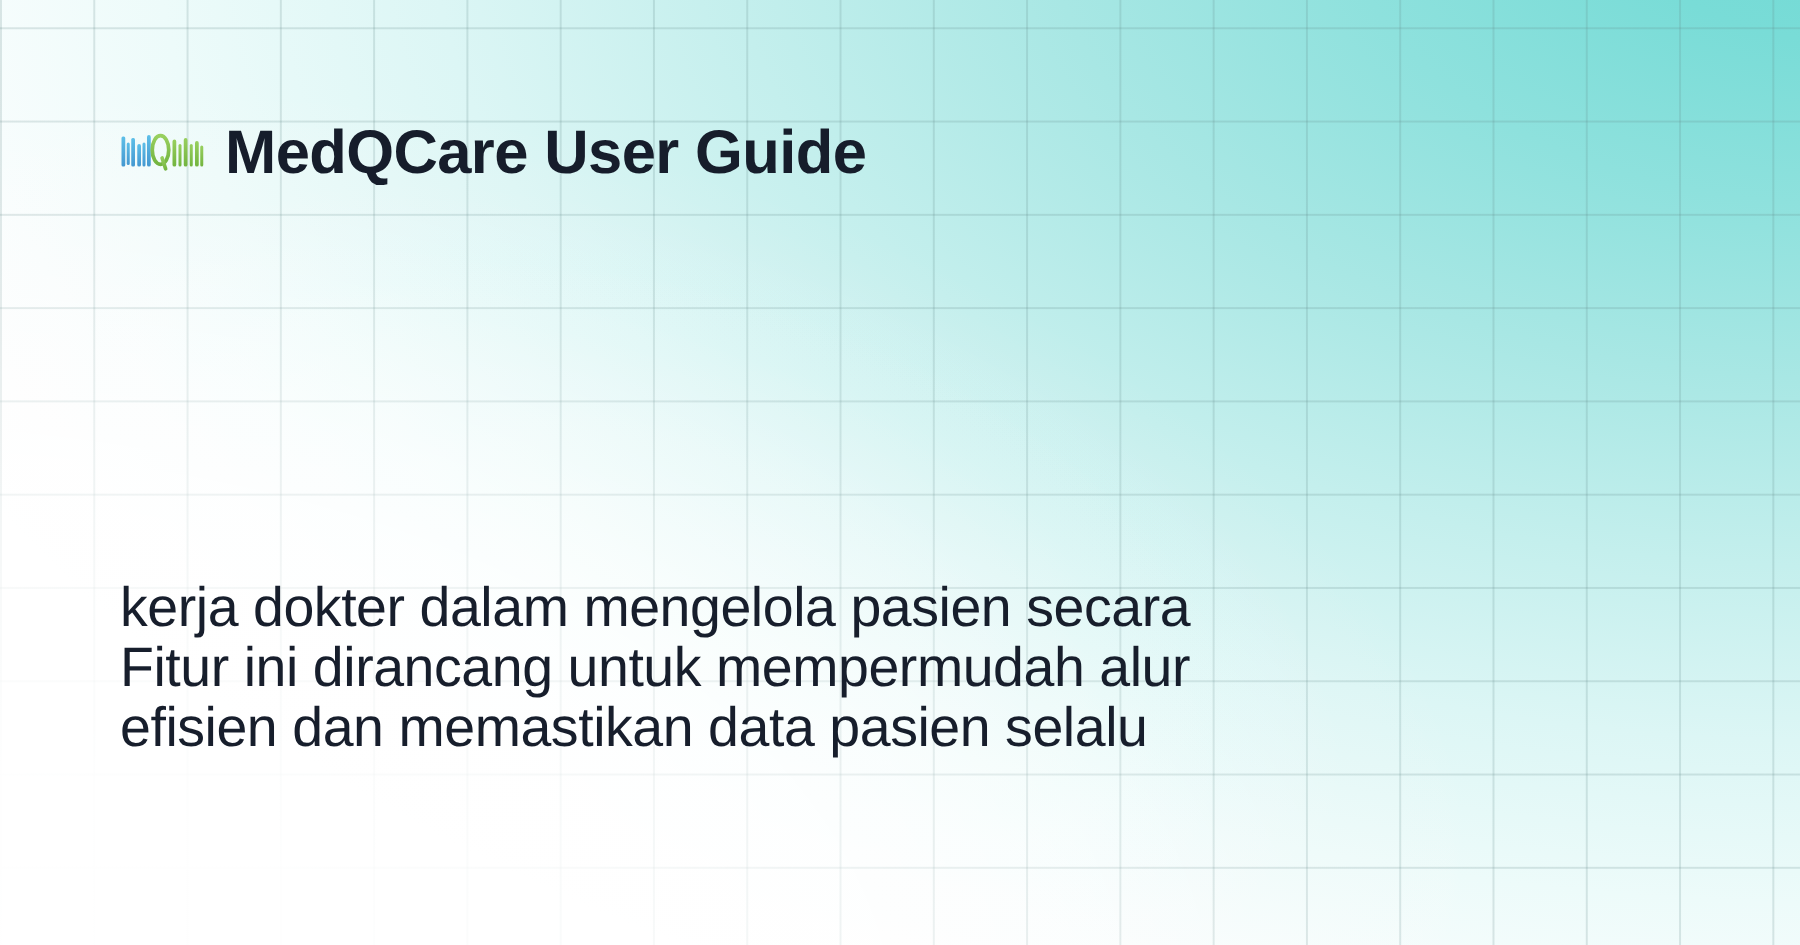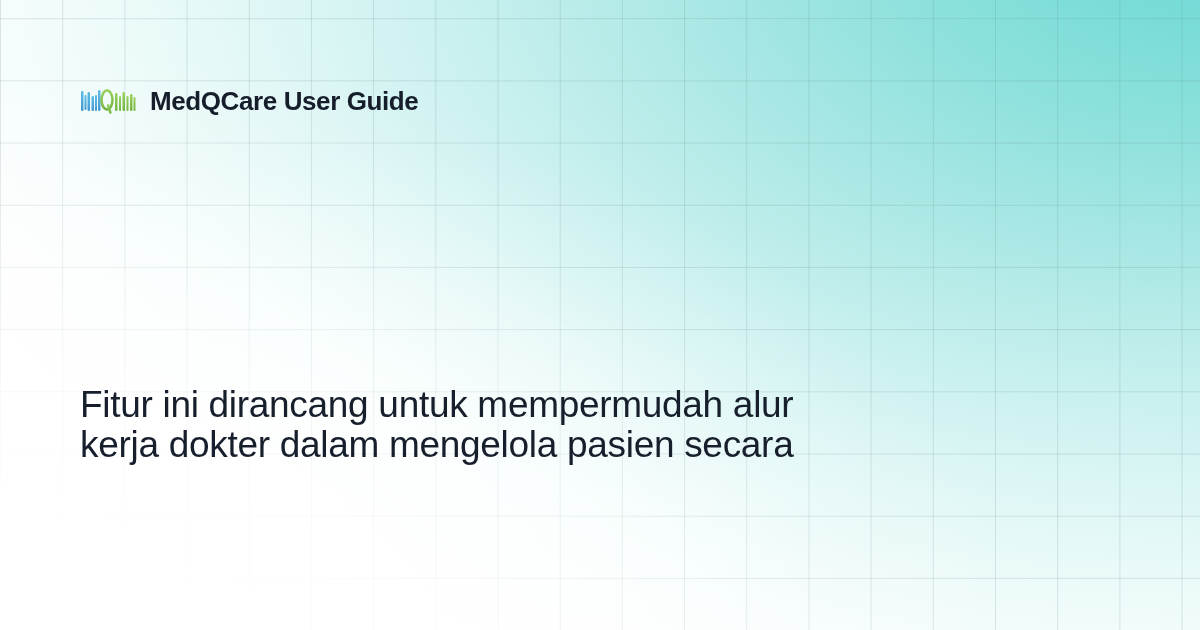--- a/index.html
+++ b/index.html
@@ -117,21 +117,21 @@
   .brand-logo {
     width: 56px;
     height: 34px;
     position: relative;
     display: block;
     flex: none;
     filter: blur(0.45px);
     opacity: 0.97;
   }
   .brand-title {
-    font-size: 26px;
+    font-size: 41px;
     font-weight: bold;
     letter-spacing: -0.4px;
     color: #161d2b;
     white-space: nowrap;
     line-height: 1;
   }
 
   
   .hero-title {
     position: absolute;
@@ -208,18 +208,19 @@
           <rect x="100" y="20" width="5" height="34" rx="2.5"></rect>
           <rect x="107" y="26" width="4" height="28" rx="2"></rect>
         </g>
       </svg>
 
       <div class="brand-title">MedQCare User Guide</div>
     </div>
 
 
     <div class="hero-desc">
+      <span class="line">kerja dokter dalam mengelola pasien secara</span>
       <span class="line">Fitur ini dirancang untuk mempermudah alur</span>
-      <span class="line">kerja dokter dalam mengelola pasien secara</span>
+      <span class="line">efisien dan memastikan data pasien selalu</span>
     </div>
 
   </div>
 </div>
 
 </body></html>

